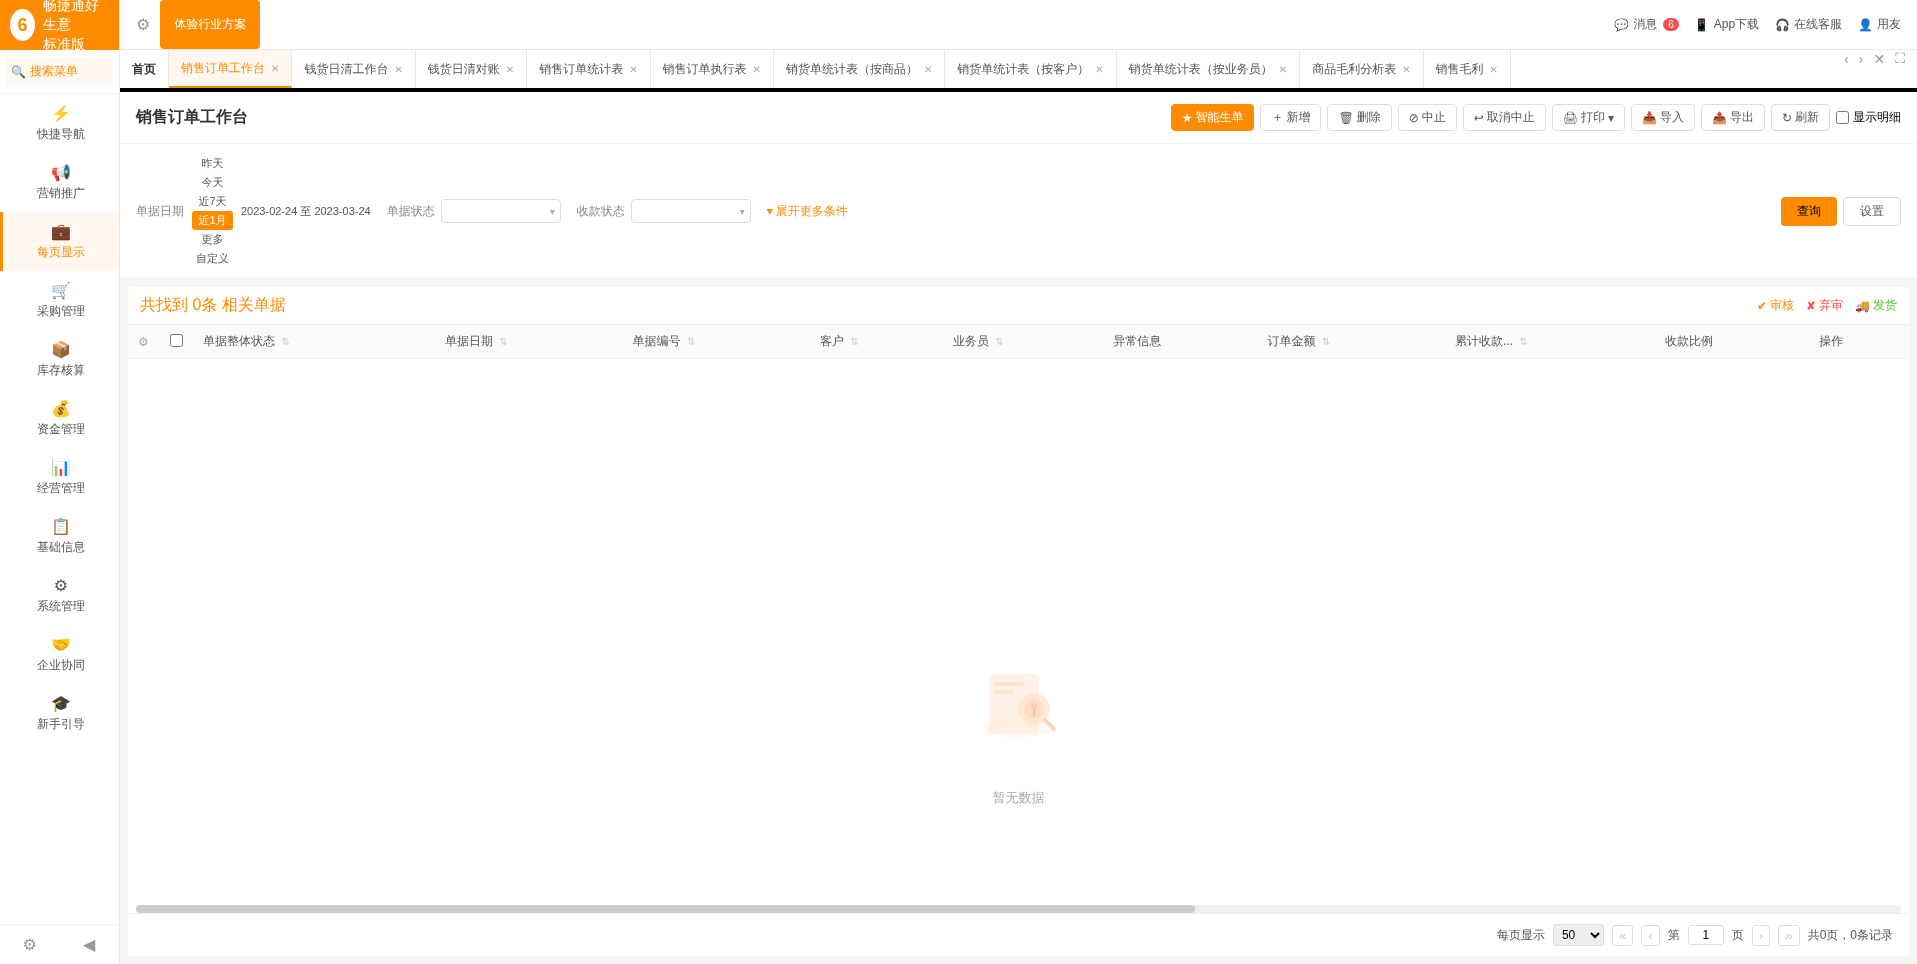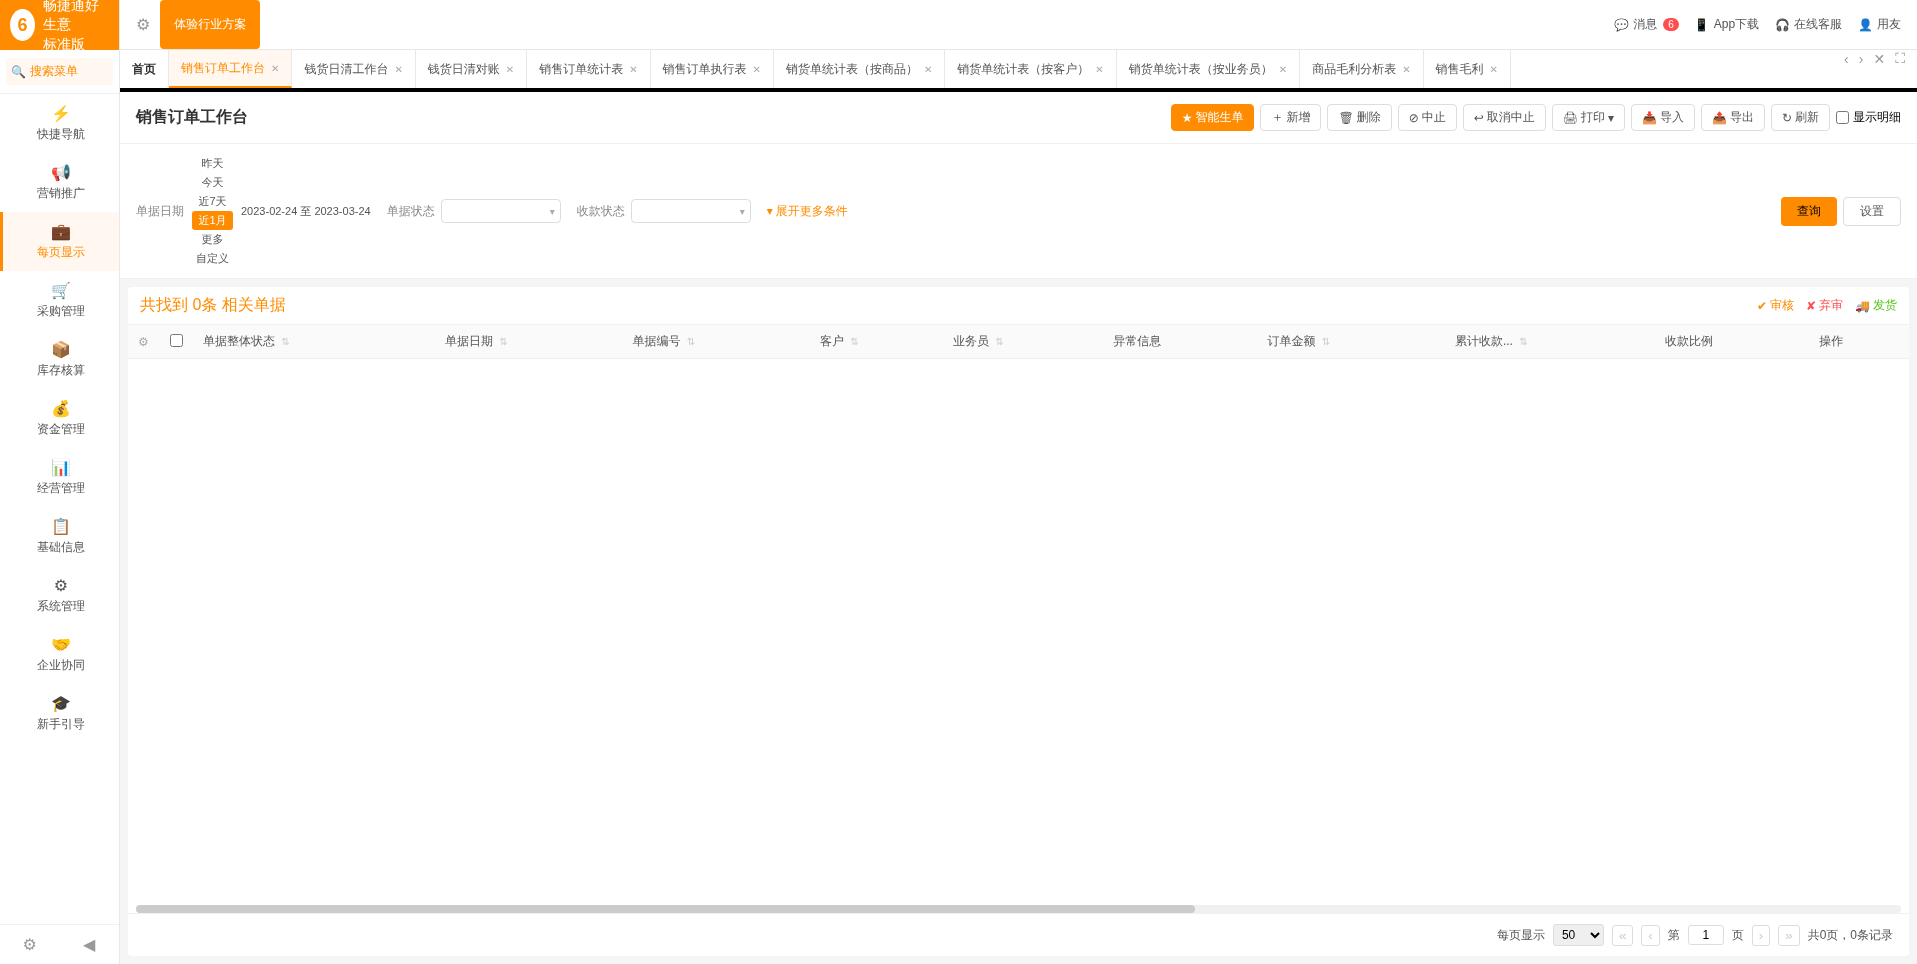--- a/index.html
+++ b/index.html
@@ -410,20 +410,36 @@
               <th>
                 <span>操作</span>
               </th>
             </tr>
           </thead>
           <tbody>
           </tbody>
         </table>
       </div>
 
+      <div class="empty-state">
+        <div class="empty-icon">
+          <svg width="100" height="100" viewBox="0 0 100 100" xmlns="http://www.w3.org/2000/svg">
+            <ellipse cx="50" cy="75" rx="35" ry="8" fill="#ffddbb" opacity="0.5"></ellipse>
+            <rect x="20" y="20" width="50" height="60" rx="5" fill="#ffccaa" opacity="0.7"></rect>
+            <rect x="25" y="28" width="30" height="4" rx="2" fill="#ff9955" opacity="0.6"></rect>
+            <rect x="25" y="36" width="20" height="4" rx="2" fill="#ff9955" opacity="0.6"></rect>
+            <circle cx="65" cy="55" r="16" fill="#ffbb88" opacity="0.8"></circle>
+            <circle cx="65" cy="55" r="10" fill="#ff9955" opacity="0.5"></circle>
+            <line x1="76" y1="66" x2="85" y2="75" stroke="#ff9955" stroke-width="4" stroke-linecap="round"></line>
+            <circle cx="65" cy="52" r="3" fill="#ff6622" opacity="0.7"></circle>
+            <line x1="65" y1="55" x2="65" y2="62" stroke="#ff6622" stroke-width="2.5" stroke-linecap="round"></line>
+          </svg>
+        </div>
+        <div class="empty-text">暂无数据</div>
+      </div>
 
       <div class="scroll-track">
         <div class="scroll-thumb"></div>
       </div>
 
       <div class="pagination">
         <span>每页显示</span>
         <select class="pagination-select">
           <option value="50">50</option>
           <option value="10">10</option>

